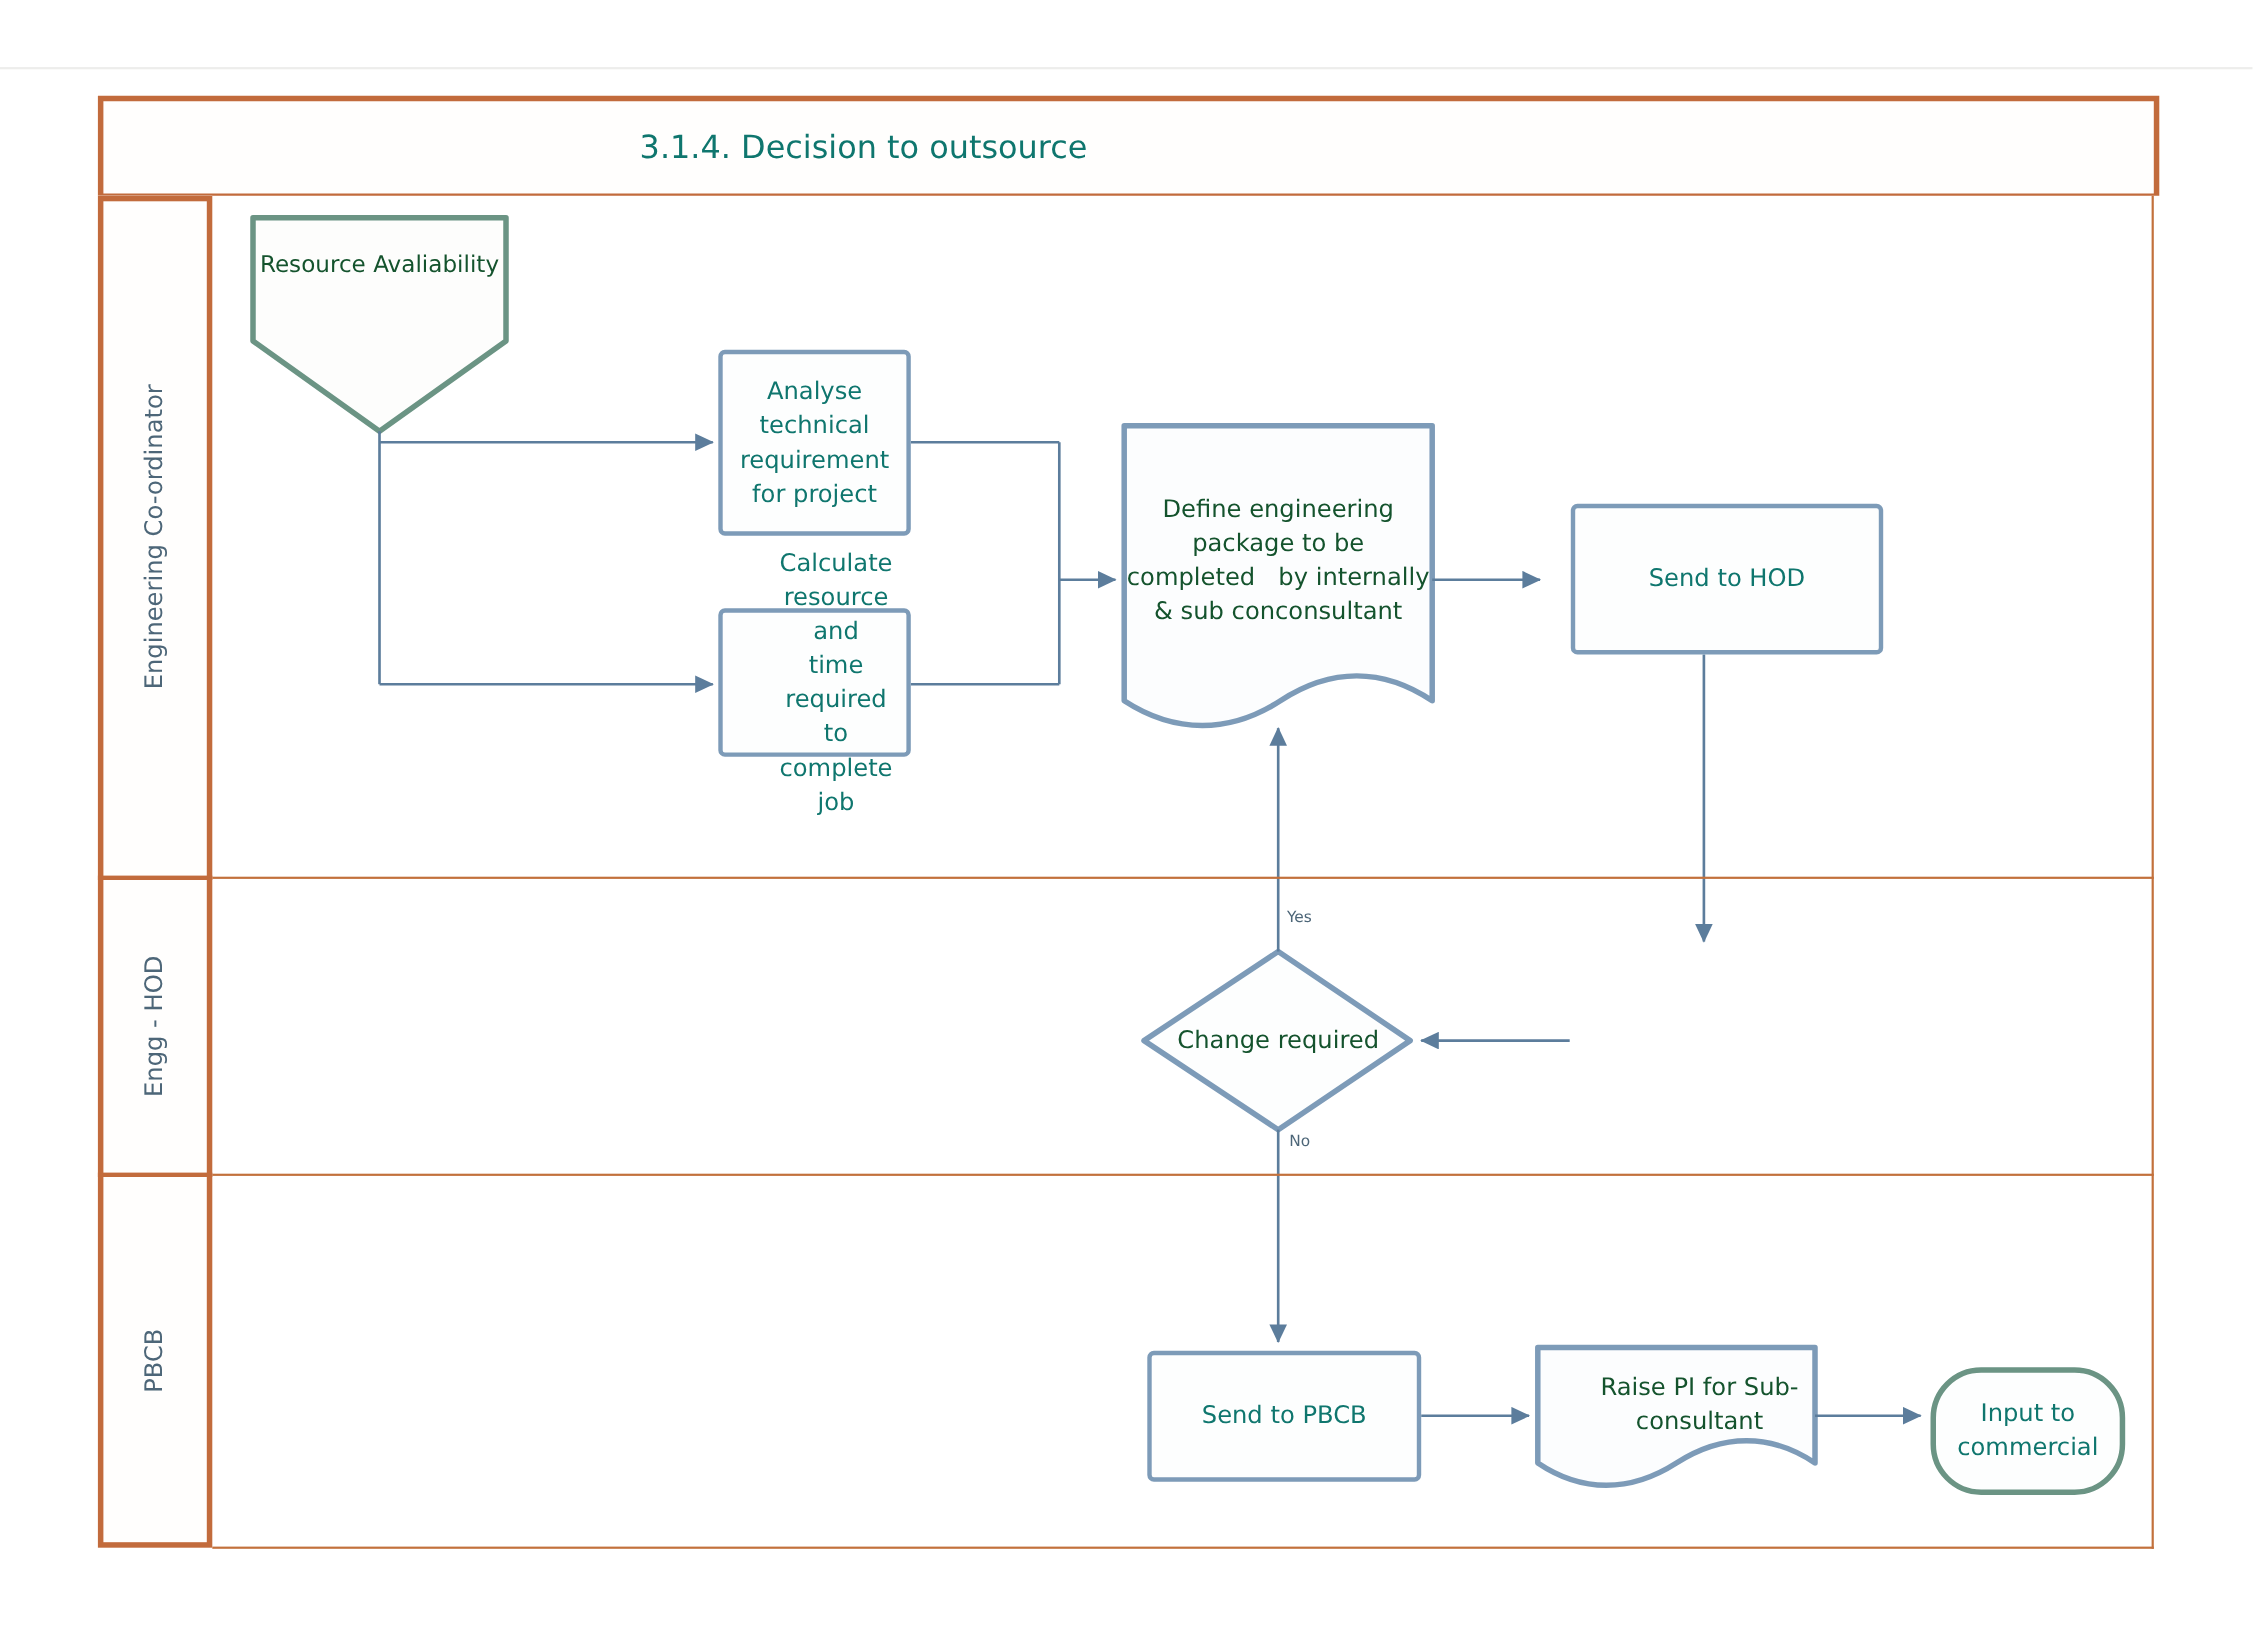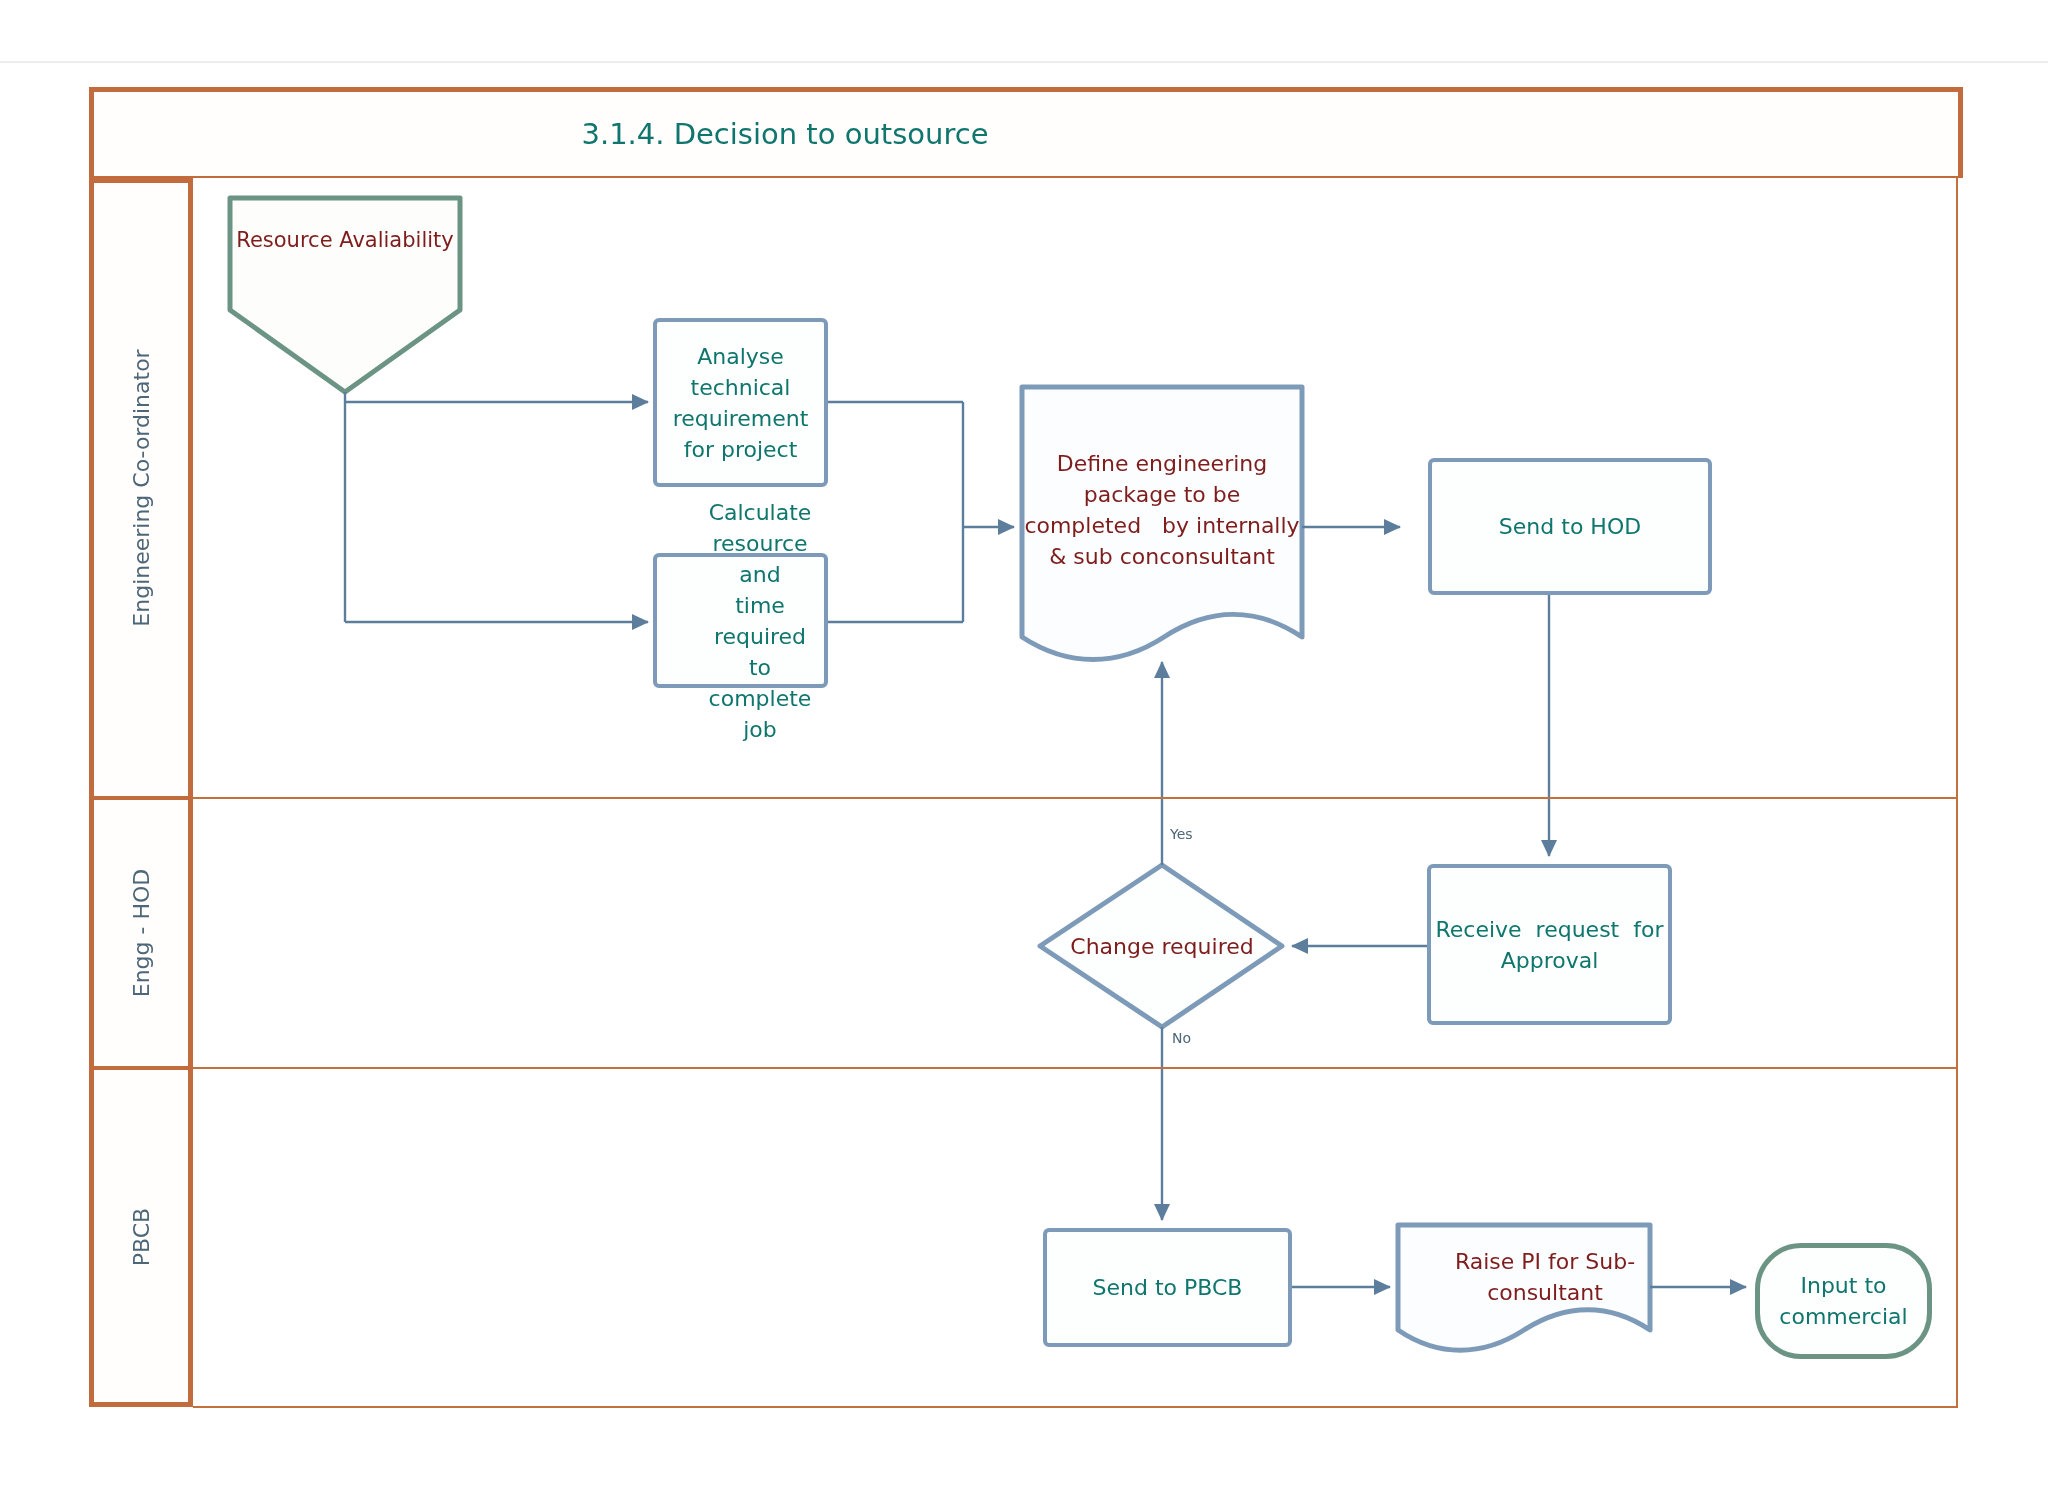--- a/index.html
+++ b/index.html
@@ -29,21 +29,21 @@
     transform:translate(-50%,-50%) rotate(-90deg);
   }
   
   .node{
     box-sizing:border-box;border:4px solid #7d9bb8;border-radius:6px;background:#fdfefe;
     display:flex;align-items:center;justify-content:center;text-align:center;
     color:#0f766e;font-size:22px;line-height:31px;white-space:pre-wrap;
   }
   .shape-label{
     display:flex;align-items:center;justify-content:center;text-align:center;
-    color:#7f1d1d;font-size:22px;line-height:31px;white-space:pre-wrap;
+    color:#14532d;font-size:22px;line-height:31px;white-space:pre-wrap;
   }
   .edge-label{color:#4d6678;font-size:14px;white-space:nowrap;}
   svg{position:absolute;left:0;top:0;}
 </style>
 </head>
 <body>
 
 <div class="stage">
 
   <div class="abs faint-top"></div>
@@ -98,22 +98,20 @@
   <div class="abs node" style="left:653px;top:318px;width:175px;height:169px;">Analyse
 technical
 requirement
 for project</div>
   <div class="abs node" style="left:653px;top:553px;width:175px;height:135px;padding-left:39px;">Calculate
 resource and
 time  required
 to complete
 job</div>
   <div class="abs node" style="left:1428px;top:458px;width:284px;height:137px;">Send to HOD</div>
-  <div class="abs node" style="left:1427px;top:864px;width:245px;height:161px;">Receive  request  for
-Approval</div>
   <div class="abs node" style="left:1043px;top:1228px;width:249px;height:119px;">Send to PBCB</div>
   <div class="abs node" style="left:1755px;top:1243px;width:177px;height:116px;border:5px solid #6b9484;border-radius:46px;">Input to
 commercial</div>
 
   <div class="abs shape-label" style="left:230px;top:202px;width:230px;height:76px;font-size:21px;">Resource Avaliability</div>
   <div class="abs shape-label" style="left:1024px;top:430px;width:276px;height:160px;">Define engineering
 package to be
 completed   by internally
 &amp; sub conconsultant</div>
   <div class="abs shape-label" style="left:1040px;top:915px;width:244px;height:62px;">Change required</div>

